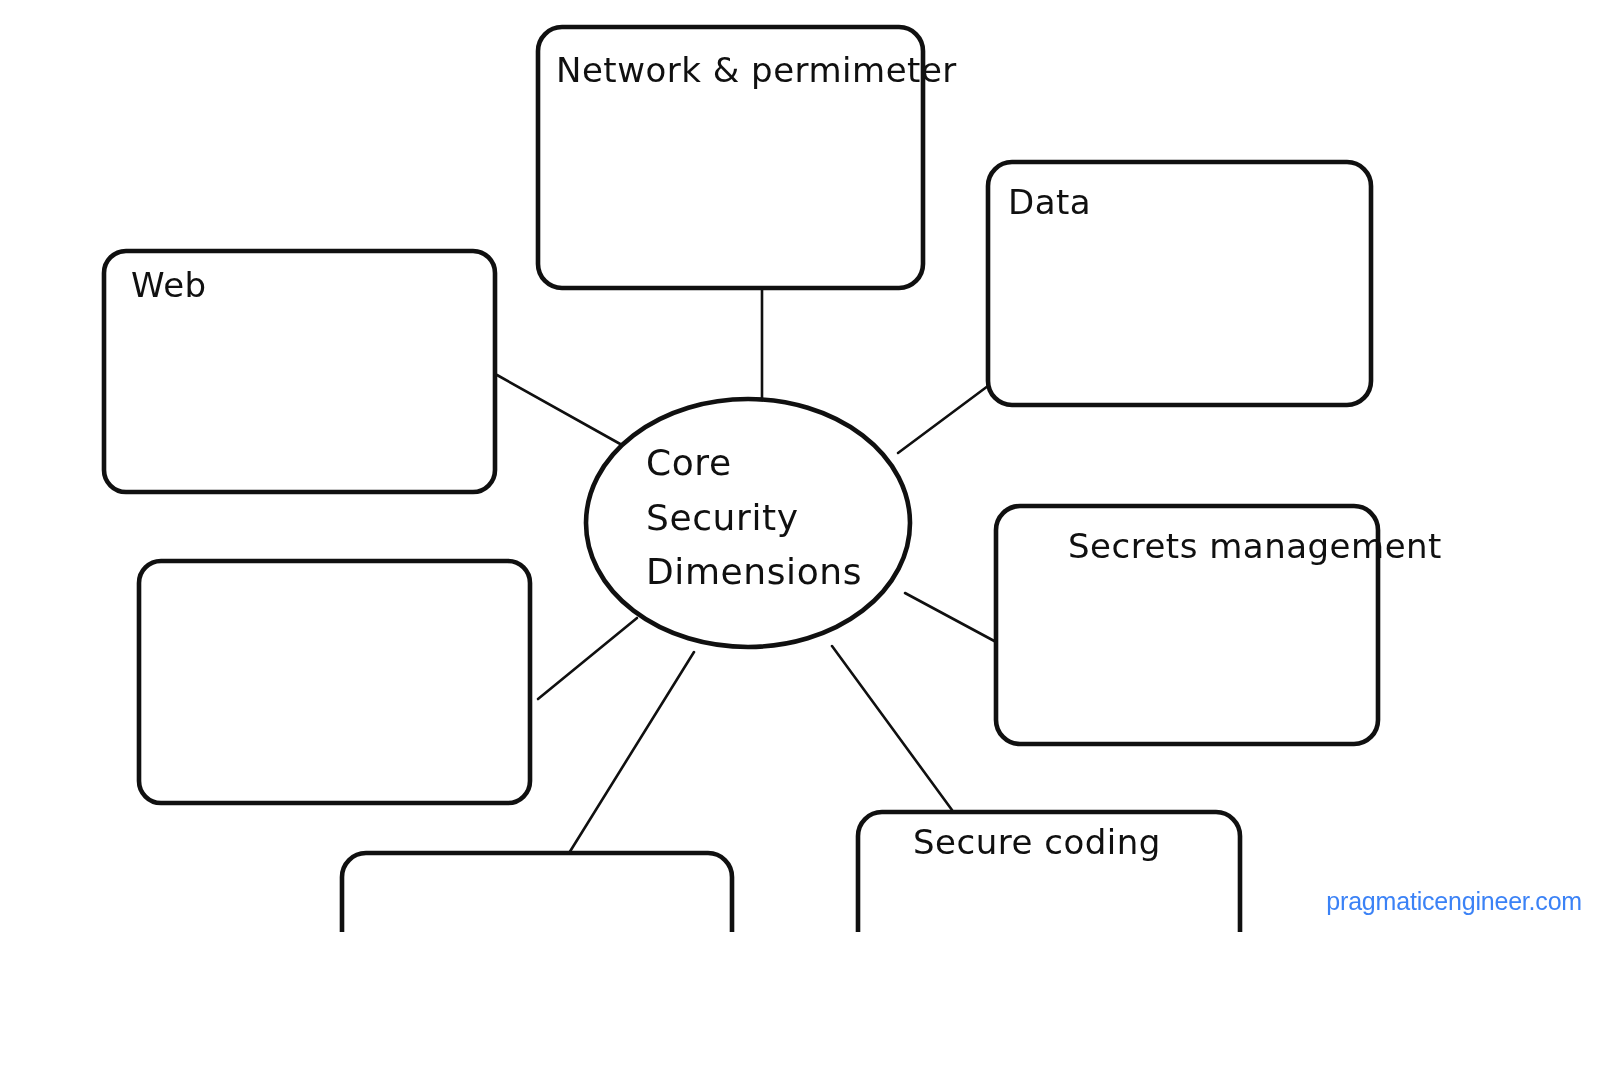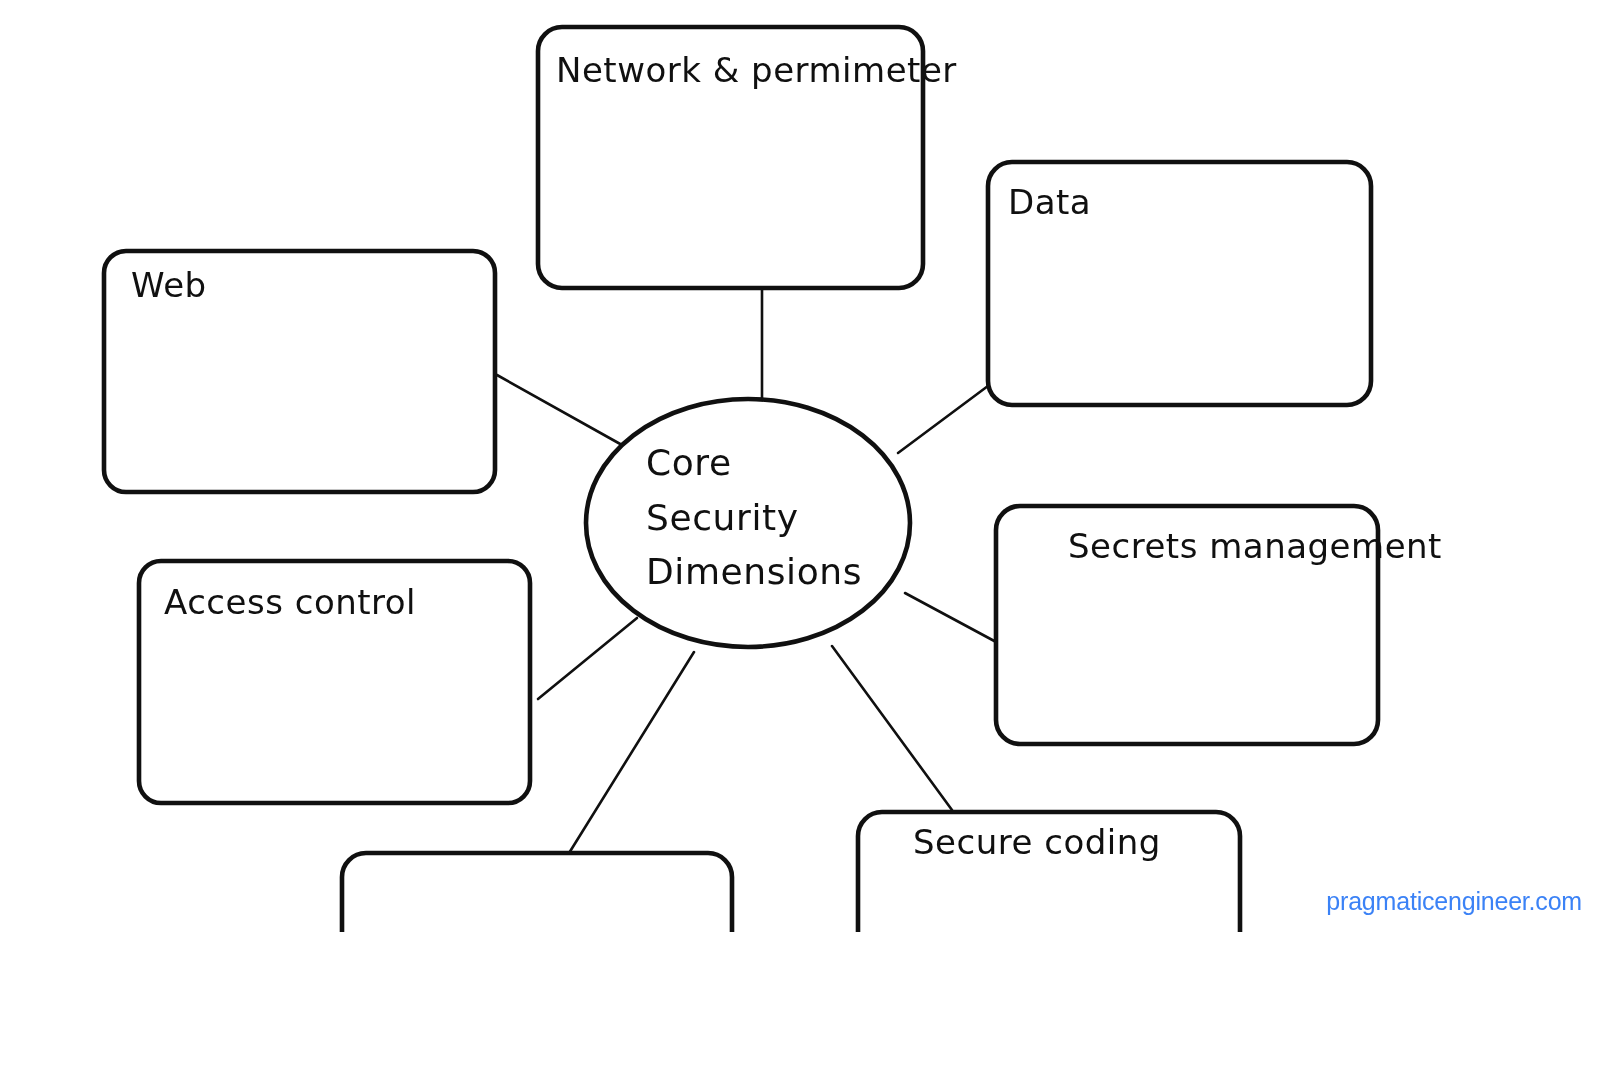--- a/index.html
+++ b/index.html
@@ -88,21 +88,20 @@
   </svg>
 
   <div class="node-label" style="left:556px; top:48px;">Network &amp; permimeter</div>
 
   <div class="node-label" style="left:1008px; top:180px;">Data</div>
 
   <div class="node-label" style="left:131px; top:263px;">Web</div>
 
   <div class="node-label" style="left:1068px; top:524px;">Secrets management</div>
 
-  <div class="node-label" style="left:164px; top:580px;">Access control</div>
 
   <div class="node-label" style="left:900px; top:820px;margin-left:13px;">Secure coding</div>
 
 
   <div class="center-label" style="left:646px; top:436px;">Core
 Security
 Dimensions</div>
 
   <div class="watermark">pragmaticengineer.com</div>
 

